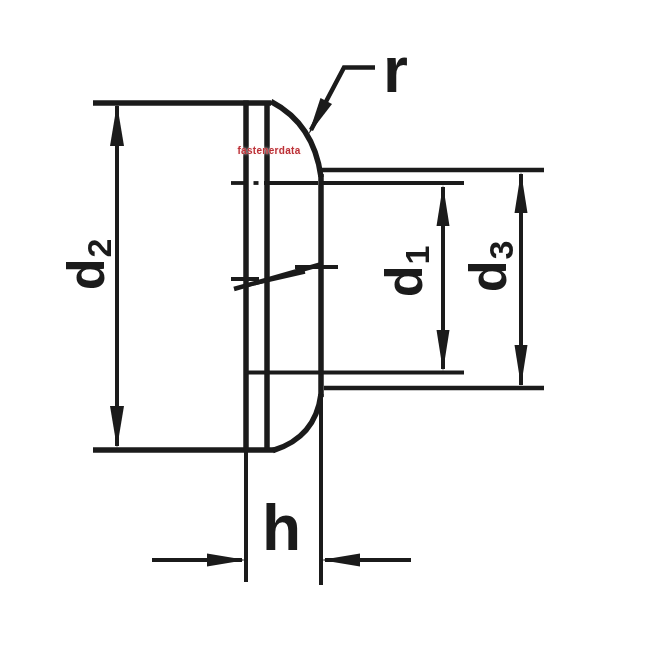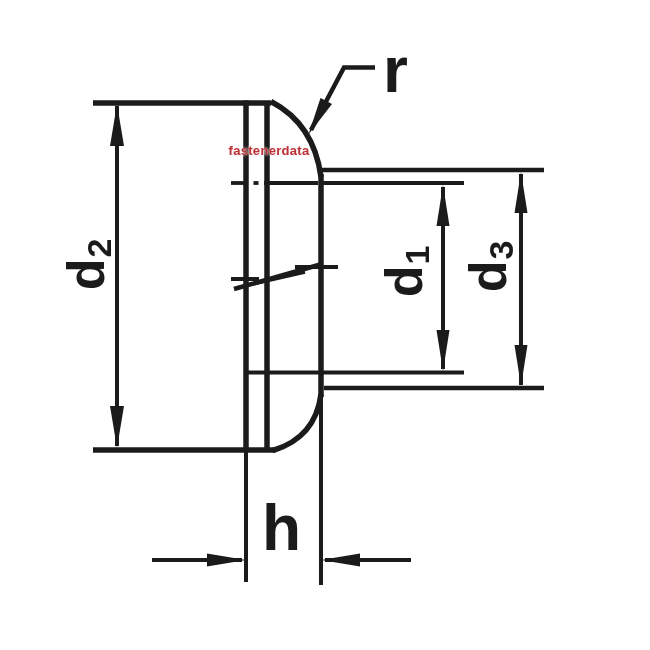--- a/index.html
+++ b/index.html
@@ -26,21 +26,21 @@
     letter-spacing:1px;
   }
   .dimlabel.rot{ transform:translate(-50%,-50%) rotate(-90deg); }
   .dimlabel .base{ font-size:52px; }
   .dimlabel .sub{ font-size:34px; position:relative; top:0.22em; }
   .dimlabel.big .base{ font-size:64px; }
   .watermark{
     position:absolute;
     transform:translate(-50%,-50%);
     color:var(--watermark);
-    font-size:13px;
+    font-size:10px;
     font-weight:bold;
     letter-spacing:0.3px;
     text-shadow:0 0 3px rgba(255,230,230,0.95), 0 0 1px rgba(255,255,255,0.8);
     white-space:nowrap;
   }
 </style>
 </head>
 <body>
 
 <div class="canvas">

